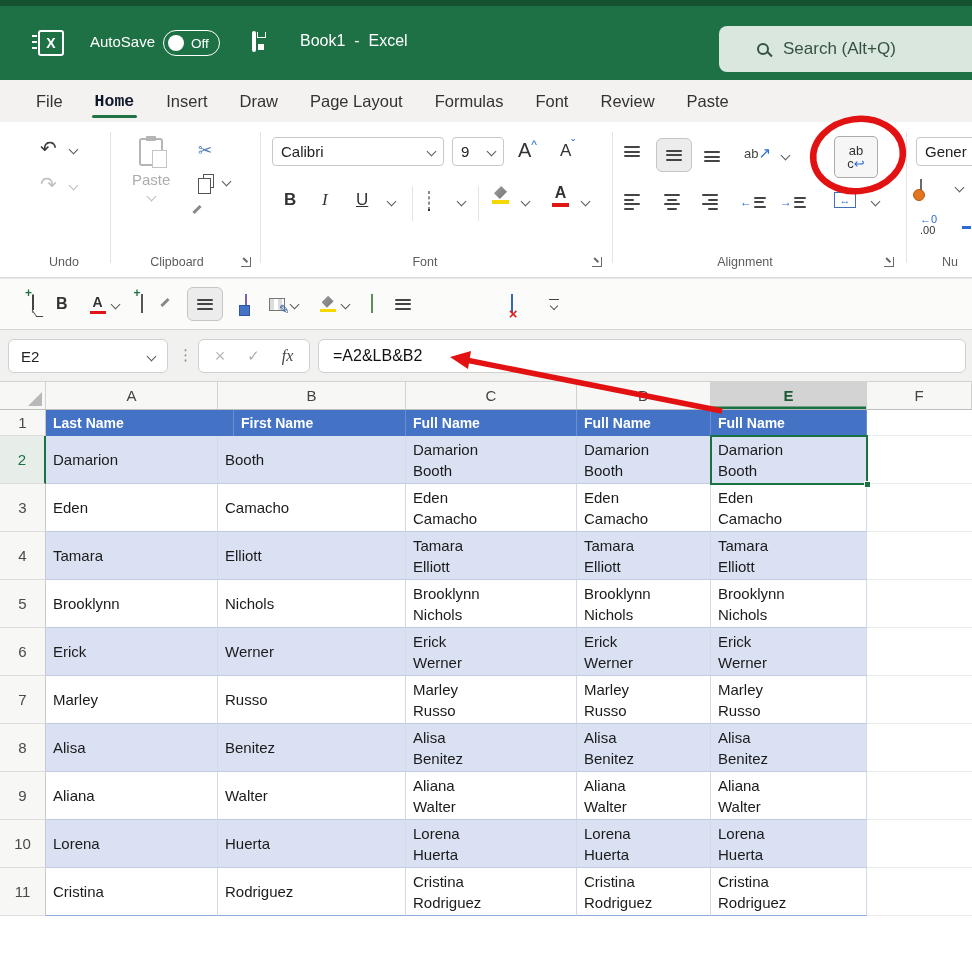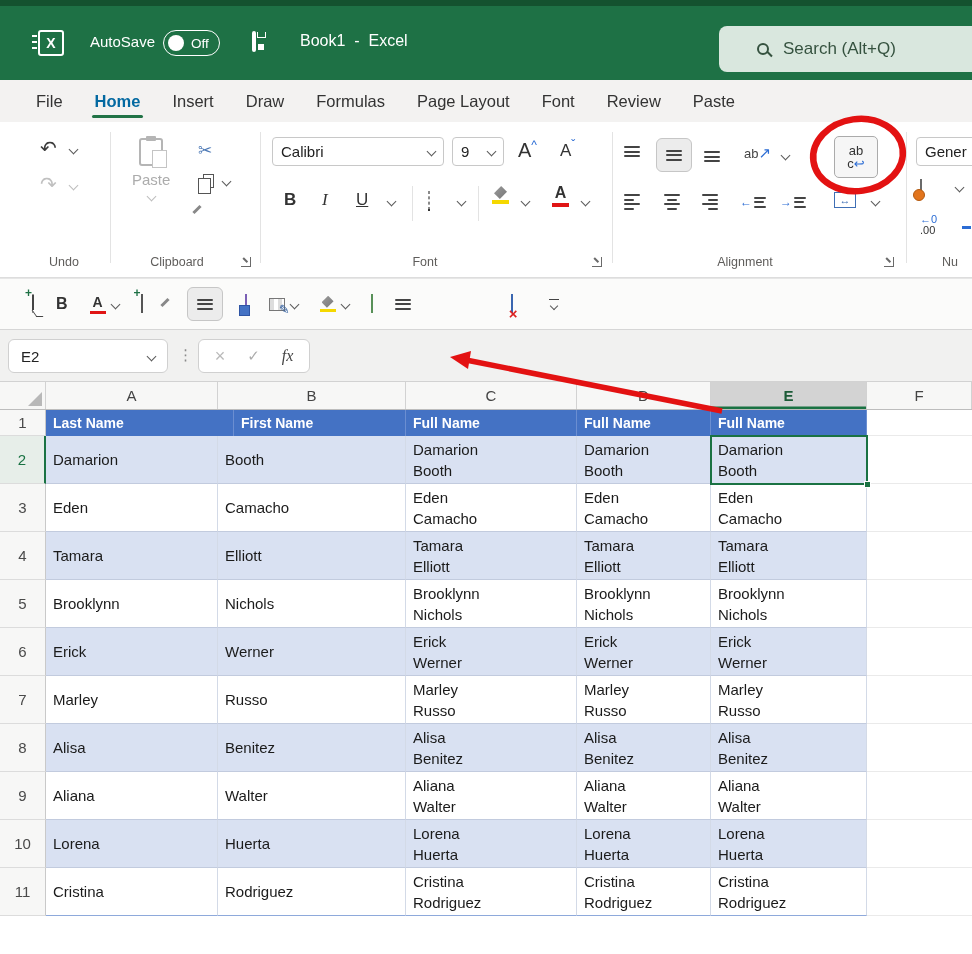--- a/index.html
+++ b/index.html
@@ -23,21 +23,21 @@
   .flop::after{content:"";position:absolute;bottom:0;left:4px;width:6px;height:6px;background:#fff;}
   #searchpill{position:absolute;left:719px;top:20px;width:260px;height:46px;background:#D9E7DE;border-radius:8px;
           display:flex;align-items:center;gap:14px;padding-left:38px;color:#35523F;font-size:17px;}
   .mag{position:relative;width:12px;height:12px;border:2px solid #35523F;border-radius:50%;}
   .mag::after{content:"";position:absolute;width:7px;height:2px;background:#35523F;transform:rotate(45deg);right:-6px;bottom:-2px;}
 
   
   #tabsrow{position:absolute;top:80px;left:0;width:972px;height:42px;background:#F3F2F1;
            display:flex;align-items:stretch;padding-left:20px;}
   .tab{position:relative;padding:0 16px;display:flex;align-items:center;font-size:16.5px;color:#333;cursor:default;}
-  .tab.on{color:#0369a1;font-weight:700;}
+  .tab.on{color:#0f172a;font-weight:700;font-family:Liberation Mono, monospace;}
   .tab.on::after{content:"";position:absolute;left:13px;right:13px;bottom:4px;height:3.5px;background:#217346;border-radius:2px;}
 
   
   #ribbon{position:absolute;top:122px;left:0;width:972px;height:156px;background:#fff;border-bottom:1px solid #DDDDDD;}
   .vsep{position:absolute;top:10px;bottom:14px;width:1px;background:#E3E3E3;}
   .glabel{position:absolute;bottom:8px;font-size:12.5px;color:#5F5D5B;text-align:center;}
   .launch{position:absolute;bottom:10px;width:10px;height:10px;border-right:1.6px solid #6a6a6a;border-bottom:1.6px solid #6a6a6a;}
   .launch::after{content:"";position:absolute;right:3px;bottom:3px;width:6px;height:1.6px;background:#6a6a6a;
                  transform:rotate(45deg);transform-origin:right bottom;}
   .chv{display:inline-block;width:7px;height:7px;border-right:1.6px solid #5a5a5a;border-bottom:1.6px solid #5a5a5a;
@@ -153,22 +153,22 @@
       <span class="mag"></span>
       <span>Search (Alt+Q)</span>
     </div>
   </div>
 
   <div id="tabsrow">
       <div class="tab">File</div>
       <div class="tab on">Home</div>
       <div class="tab">Insert</div>
       <div class="tab">Draw</div>
+      <div class="tab">Page Layout</div>
       <div class="tab">Formulas</div>
-      <div class="tab">Page Layout</div>
       <div class="tab">Font</div>
       <div class="tab">Review</div>
       <div class="tab">Paste</div>
     </div>
 
   <div id="ribbon">
 
     <div class="ab" style="left:40px;top:16px;">
       <span class="glyph">↶</span><span class="chv ab" style="left:30px;top:8px;"></span>
     </div>
@@ -377,20 +377,23 @@
     <div class="fbox" style="left:8px;width:160px;justify-content:space-between;padding:0 12px;">
       <span>E2</span>
         <span class="chv"></span>
     </div>
     <div class="ab" style="left:178px;top:16px;color:#8a8a8a;font-size:15px;">⋮</div>
     <div class="fbox" id="fxgroup" style="left:198px;width:112px;justify-content:center;">
       <span style="color:#B9B9B9;font-size:18px;">×</span>
       <span style="color:#ACACAC;font-size:15px;">✓</span>
       <span style="color:#444;font-size:16px;font-style:italic;font-family:'Liberation Serif',serif;">fx</span>
     </div>
+    <div class="fbox" style="left:318px;width:648px;padding-left:14px;">
+      <span id="fml">=A2&amp;LB&amp;B2</span>
+    </div>
   </div>
 
   <div id="grid">
     <div id="ghead">
         <div class="c corner" style="width: 46px;"></div>
         <div class="c" style="width: 172px;">A</div>
         <div class="c" style="width: 188px;">B</div>
         <div class="c" style="width: 171px;">C</div>
         <div class="c" style="width: 134px;">D</div>
         <div class="c selcol" style="width: 156px;">E</div>

